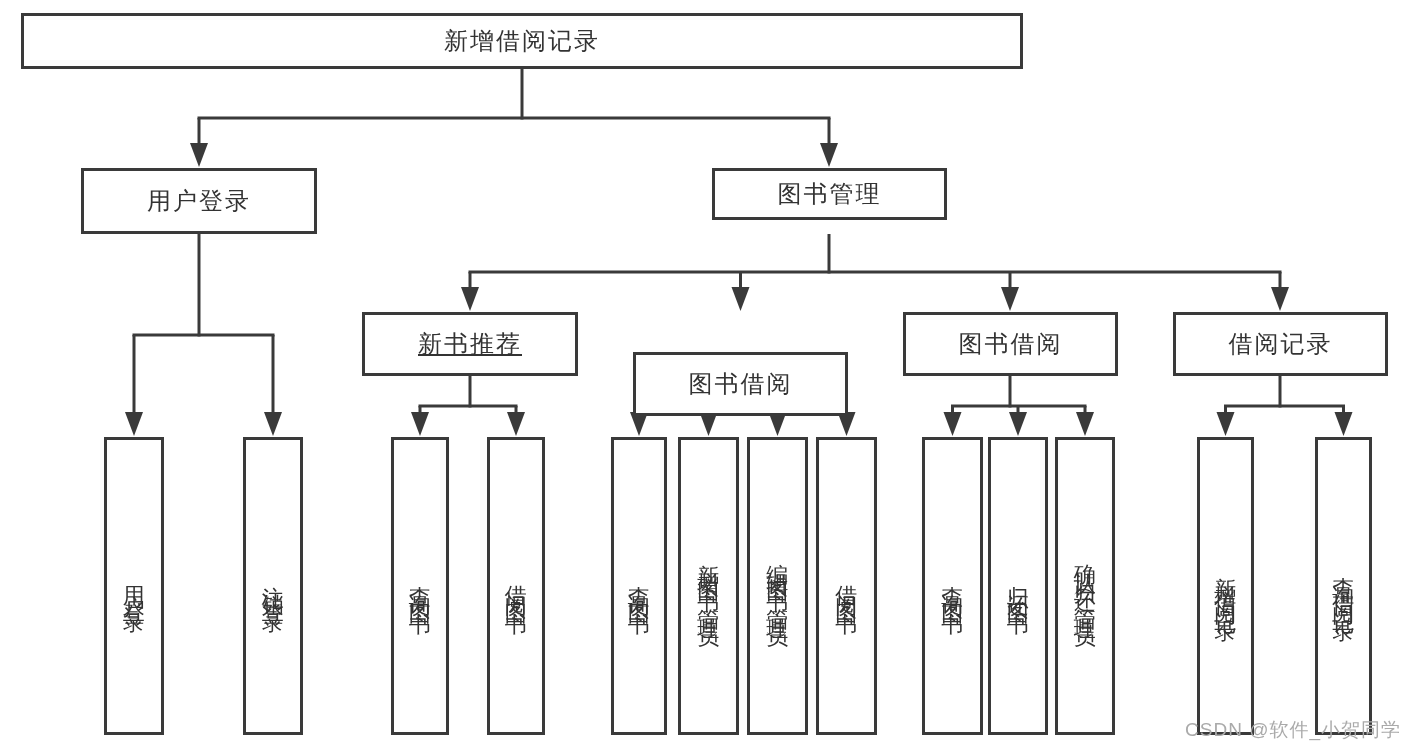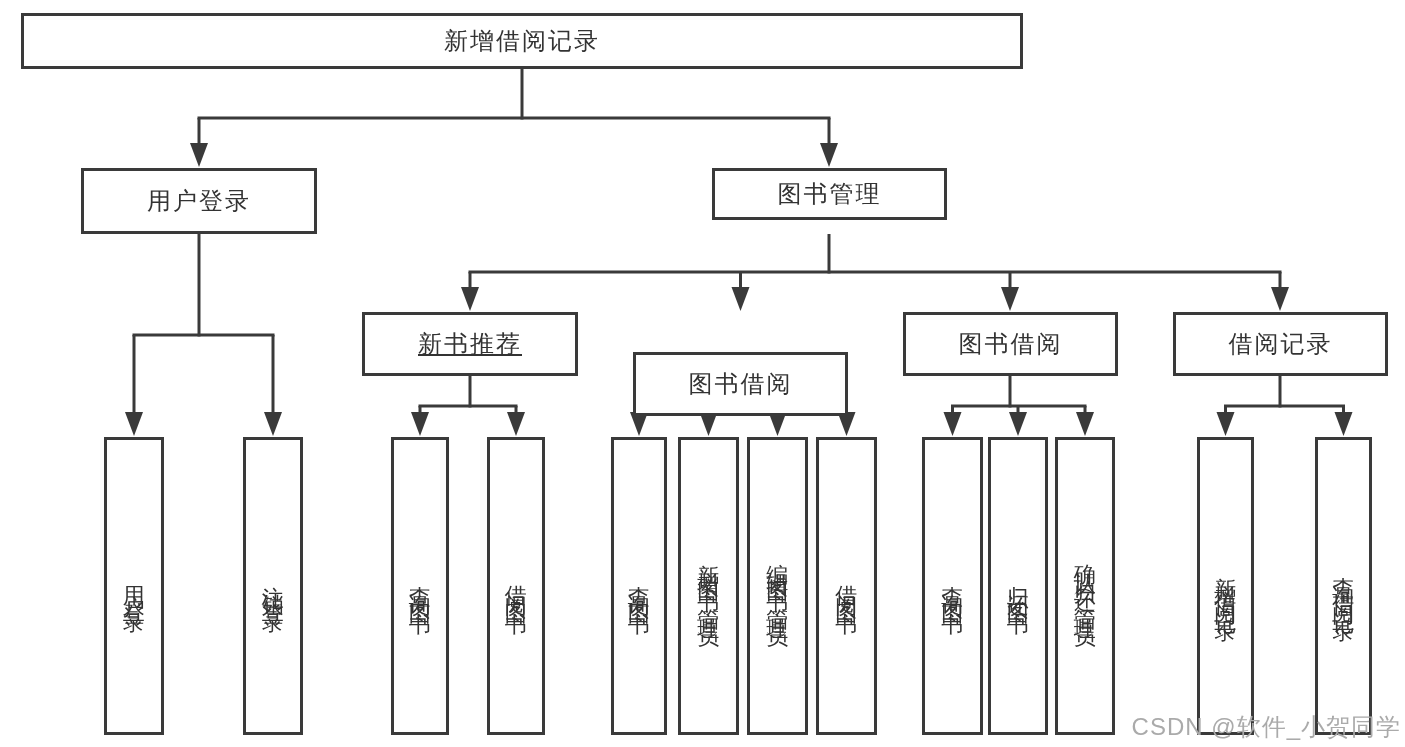--- a/index.html
+++ b/index.html
@@ -33,21 +33,21 @@
   }
   .vtext{
     writing-mode:vertical-rl;
     text-orientation:mixed;
     font-size:22px;line-height:1.15;
     letter-spacing:9px;
     white-space:nowrap;
   }
   .watermark{
     position:absolute;right:4px;bottom:4px;
-    color:var(--watermark);font-size:24px;letter-spacing:1px;
+    color:var(--watermark);font-size:19px;letter-spacing:1px;
     z-index:10;user-select:none;
   }
 </style>
 </head>
 <body>
 
 <div class="canvas">
 
   <svg class="connectors" viewBox="0 0 1405 747" xmlns="http://www.w3.org/2000/svg" aria-hidden="true">
 

